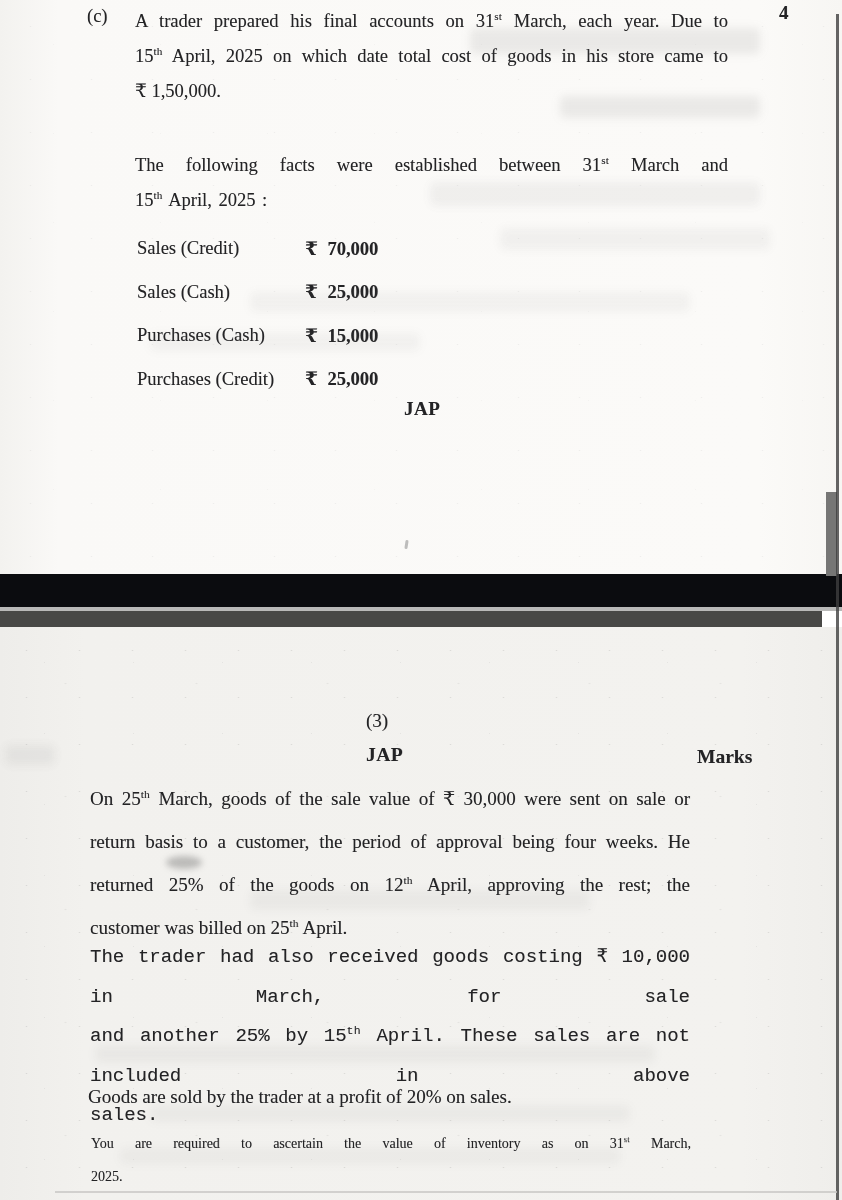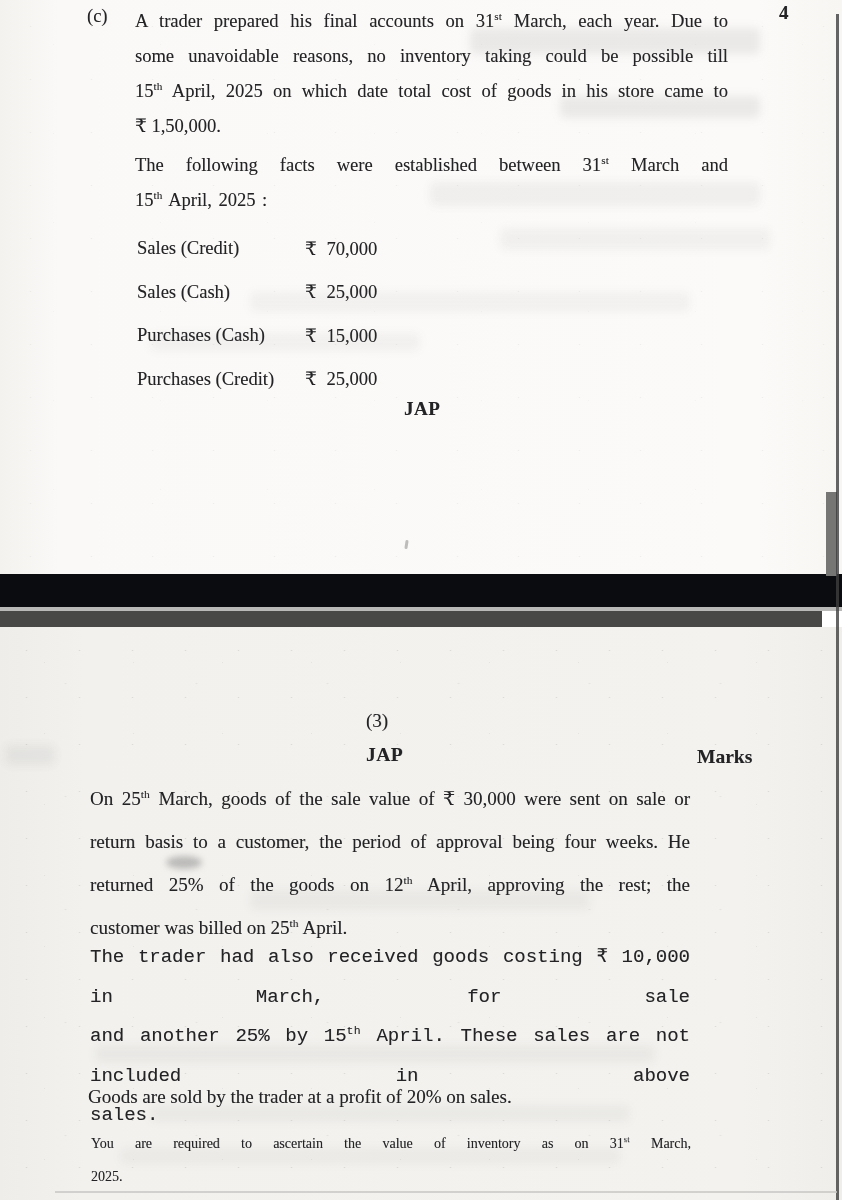--- a/index.html
+++ b/index.html
@@ -41,21 +41,21 @@
   .tline{white-space:normal;}
   .just{text-align:justify;text-align-last:justify;}
   sup{font-size:.6em;line-height:0;vertical-align:super;letter-spacing:.2px;}
   .q-label{left:87px;top:6px;font-size:18.5px;}
   .marks-value{left:779px;top:2px;font-size:19px;font-weight:700;}
   .p1-para1{left:135px;top:4px;width:593px;font-size:18.5px;line-height:35px;}
   .p1-para2{left:135px;top:148px;width:593px;font-size:18.5px;line-height:35px;word-spacing:2px;}
   .facts{left:137px;top:227px;font-size:18.5px;}
   .fact-row{display:flex;height:43.5px;align-items:center;}
   .fact-label{width:168px;}
-  .fact-amount{word-spacing:5px;}
+  .fact-amount{word-spacing:5px;font-weight:bold;}
   .jap1{left:404px;top:398px;font-size:19px;font-weight:700;letter-spacing:.5px;}
   .page-num{left:366px;top:710px;font-size:19px;}
   .jap2{left:366px;top:744px;font-size:19.5px;font-weight:700;letter-spacing:.5px;}
   .marks-head{left:697px;top:746px;font-size:19.5px;font-weight:700;}
   .p2-para1{left:90px;top:777px;width:600px;font-size:19px;line-height:43px;}
   .p2-para2{left:90px;top:938px;width:600px;font-size:19px;line-height:39.5px;font-family:Liberation Mono, monospace;}
   .p2-para3{left:88px;top:1085px;width:600px;font-size:19px;line-height:24px;}
   .p2-para4{left:91px;top:1127px;width:600px;font-size:14px;line-height:33px;}
 </style>
 </head>
@@ -67,21 +67,20 @@
   <div class="band"></div>
   <div class="gline"></div>
   <div class="gbar"></div>
   <div class="bg2"></div>
 
   <section>
     <div class="txt q-label">(c)</div>
     <div class="txt marks-value">4</div>
     <div class="txt p1-para1">
         <div class="tline just"><span>A trader prepared his final accounts on 31</span><sup>st</sup><span> March, each year. Due to</span></div>
-        <div class="tline just"><span>some unavoidable reasons, no inventory taking could be possible till</span></div>
         <div class="tline just"><span>15</span><sup>th</sup><span> April, 2025 on which date total cost of goods in his store came to</span></div>
         <div class="tline"><span>₹ 1,50,000.</span></div>
       </div>
     <div class="txt p1-para2">
         <div class="tline just"><span>The following facts were established between 31</span><sup>st</sup><span> March and</span></div>
         <div class="tline"><span>15</span><sup>th</sup><span> April, 2025 :</span></div>
       </div>
     <div class="txt facts">
         <div class="fact-row">
           <span class="fact-label">Sales (Credit)</span>

